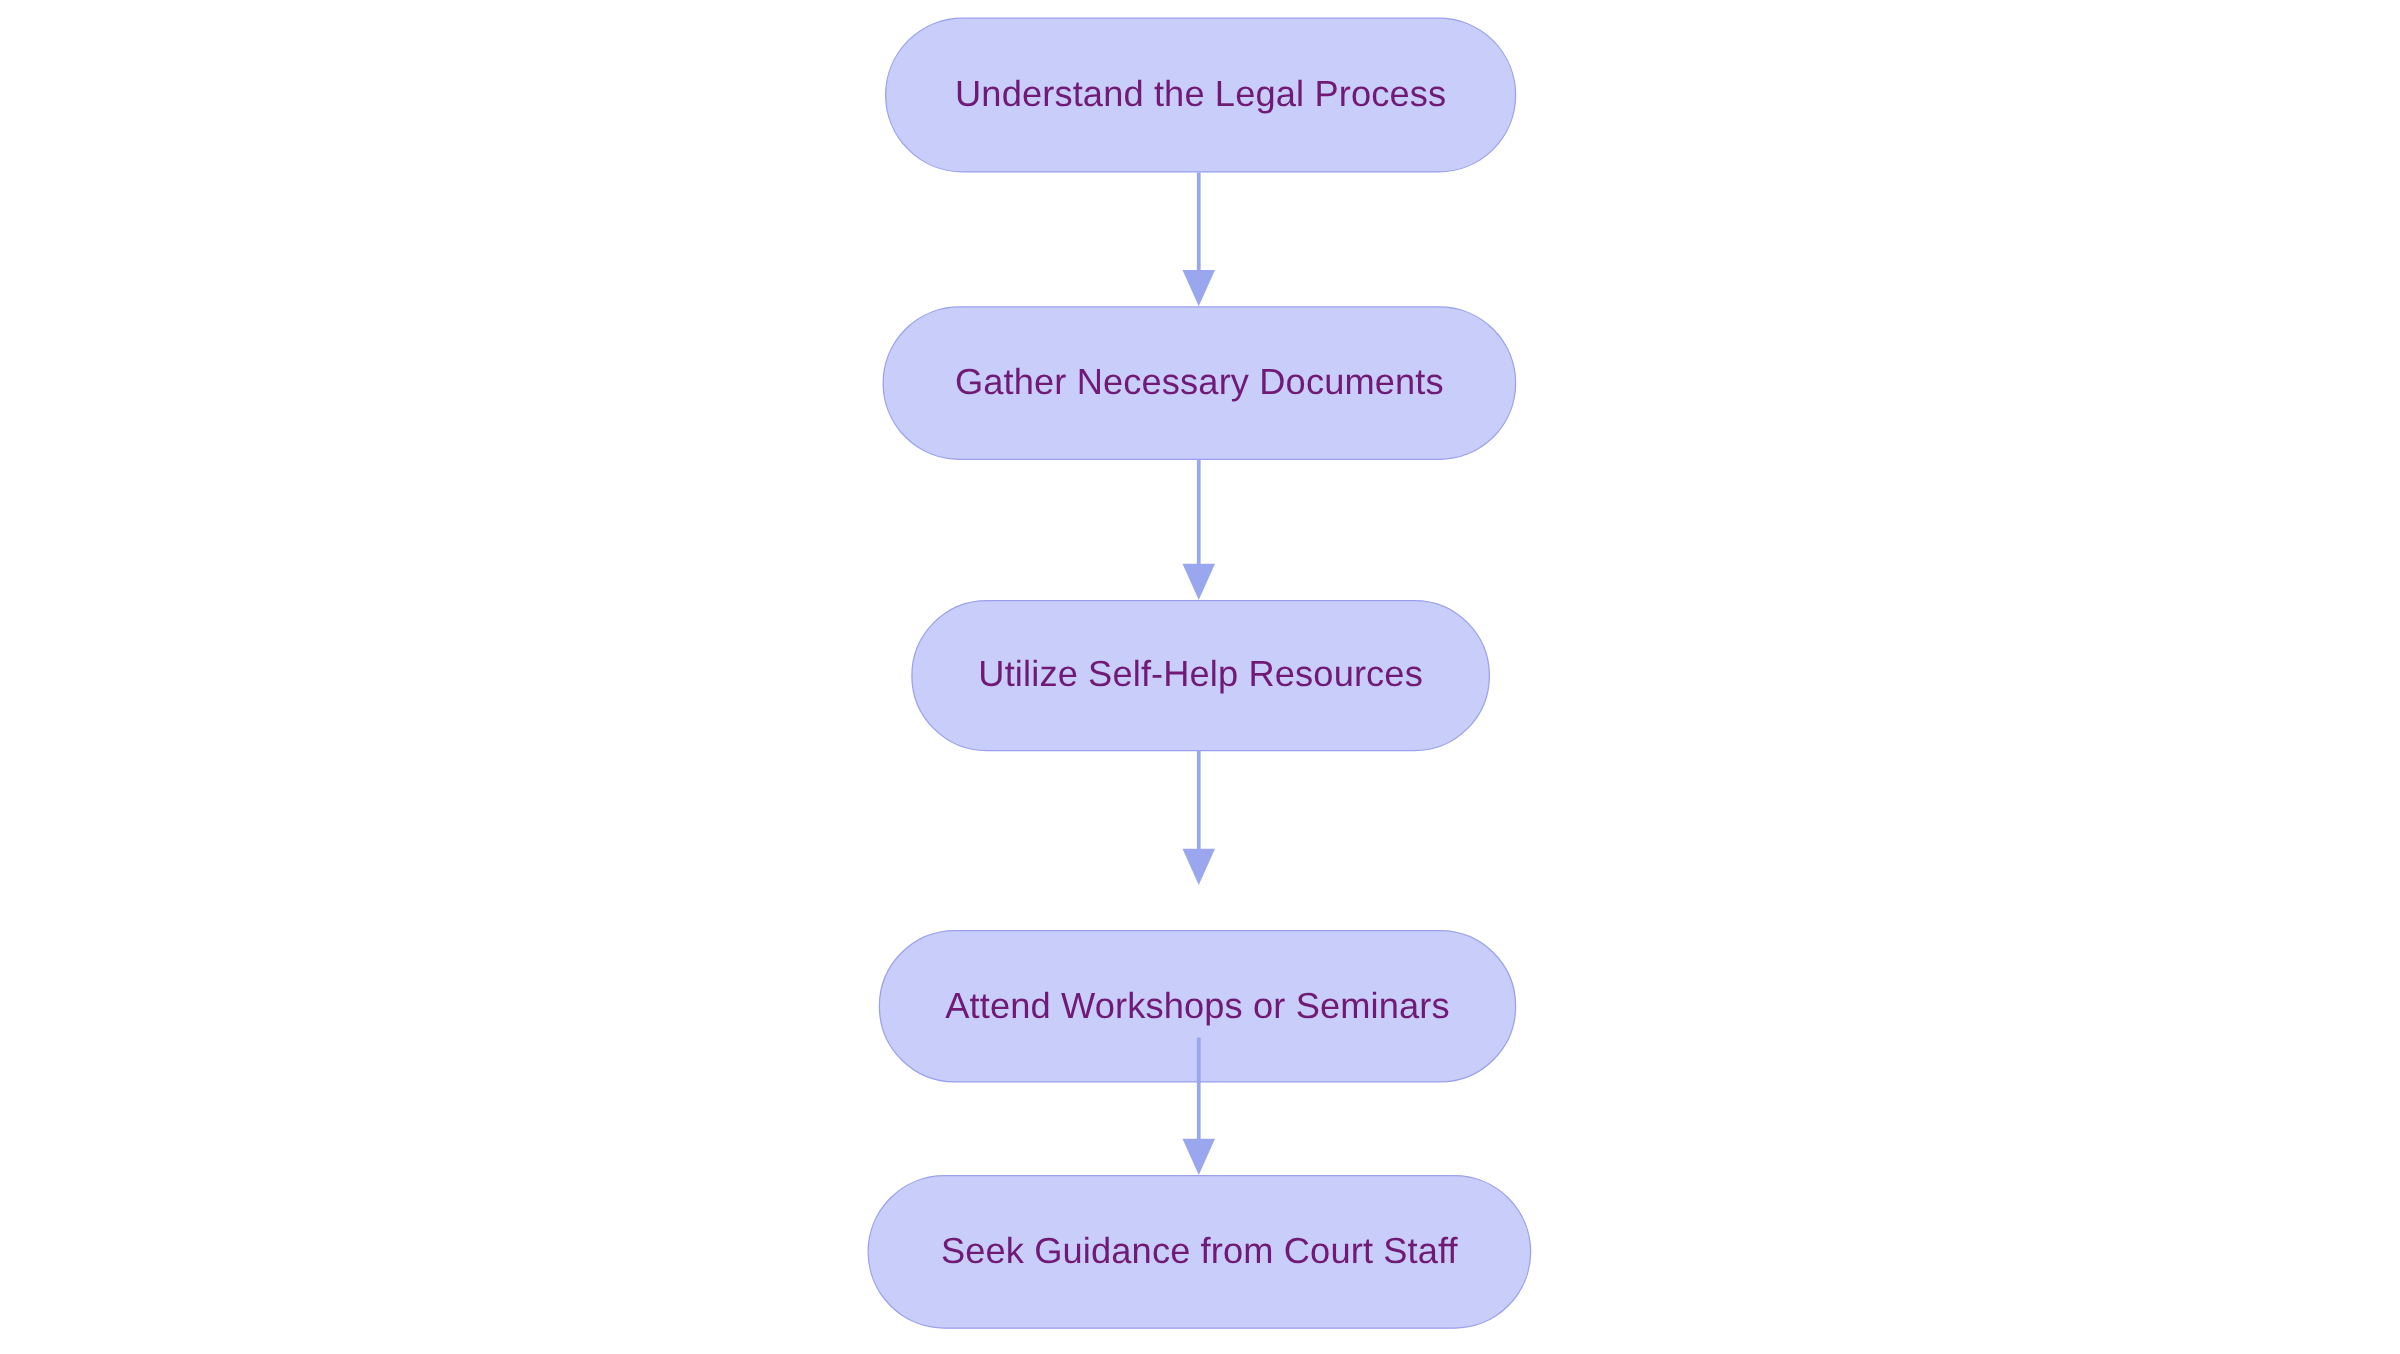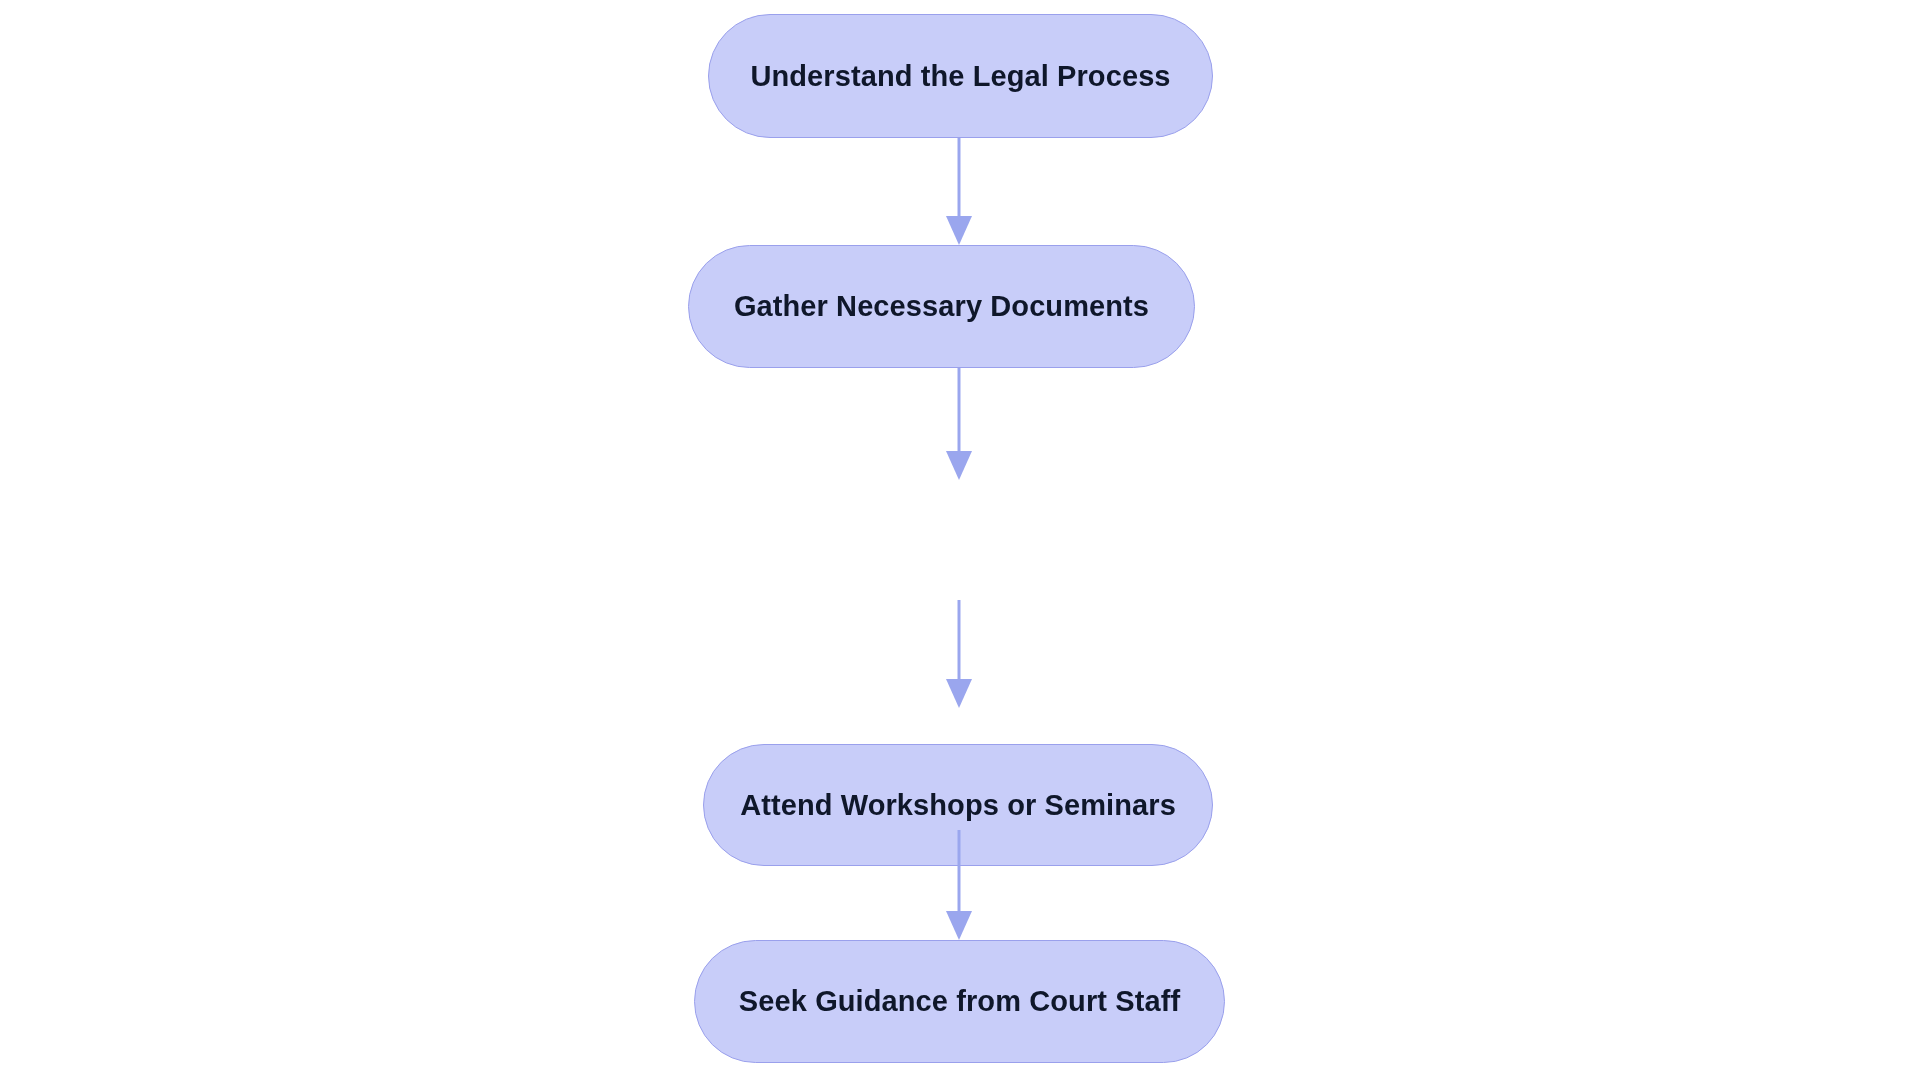--- a/index.html
+++ b/index.html
@@ -24,24 +24,24 @@
 
   .flow-node {
     position: absolute;
     box-sizing: border-box;
     display: flex;
     align-items: center;
     justify-content: center;
     background: #c8cdf9;
     border: 1.6px solid #9aa0ec;
     border-radius: 999px;
-    color: #0f172a;
+    color: #701a75;
     font-family: "Liberation Sans", sans-serif;
     font-size: 29px;
-    font-weight: 700;
+    font-weight: 400;
     letter-spacing: 0.1px;
     white-space: nowrap;
     line-height: 1;
     user-select: none;
   }
 
   .flow-node .node-label {
     display: block;
     padding: 0 10px;
   }
@@ -64,31 +64,34 @@
     <span class="node-label">Understand the Legal Process</span>
   </div>
 
   <div class="flow-connector" style="left:940px; top:138px; width:38px; height:108px;">
     <svg width="38" height="108" viewBox="0 0 38 108" xmlns="http://www.w3.org/2000/svg">
       <line x1="19" y1="0" x2="19" y2="90" stroke="#9aa6ee" stroke-width="3"></line>
       <polygon points="19,107 6,78 32,78" fill="#9aa6ee"></polygon>
     </svg>
   </div>
 
-  <div class="flow-node" style="left:688px; top:245px; width:507px; height:123px;">
+  <div class="flow-node" style="left:706px; top:245px; width:507px; height:123px;">
     <span class="node-label">Gather Necessary Documents</span>
   </div>
 
   <div class="flow-connector" style="left:940px; top:368px; width:38px; height:113px;">
     <svg width="38" height="113" viewBox="0 0 38 113" xmlns="http://www.w3.org/2000/svg">
       <line x1="19" y1="0" x2="19" y2="95" stroke="#9aa6ee" stroke-width="3"></line>
       <polygon points="19,112 6,83 32,83" fill="#9aa6ee"></polygon>
     </svg>
   </div>
 
+  <div class="flow-node" style="left:729px; top:480px; width:463px; height:121px;">
+    <span class="node-label">Utilize Self-Help Resources</span>
+  </div>
 
   <div class="flow-connector" style="left:940px; top:600px; width:38px; height:109px;">
     <svg width="38" height="109" viewBox="0 0 38 109" xmlns="http://www.w3.org/2000/svg">
       <line x1="19" y1="0" x2="19" y2="91" stroke="#9aa6ee" stroke-width="3"></line>
       <polygon points="19,108 6,79 32,79" fill="#9aa6ee"></polygon>
     </svg>
   </div>
 
   <div class="flow-node" style="left:703px; top:708px; width:510px; height:122px;margin-top:36px;">
     <span class="node-label">Attend Workshops or Seminars</span>

